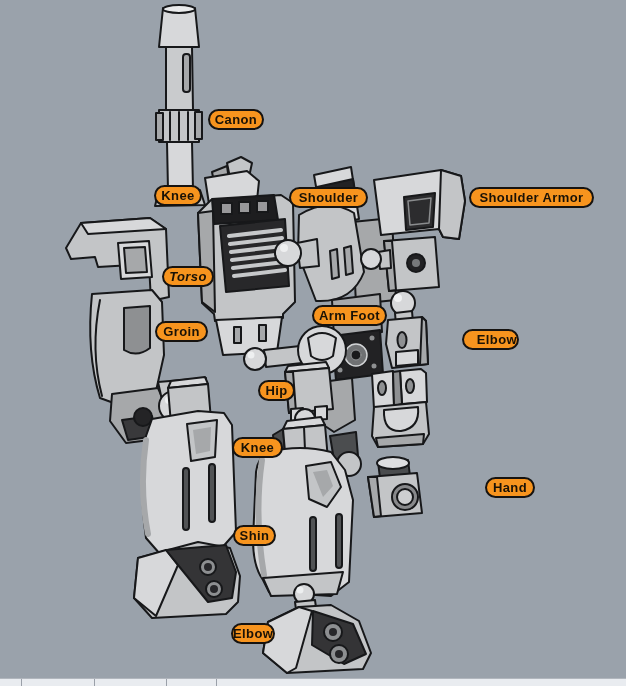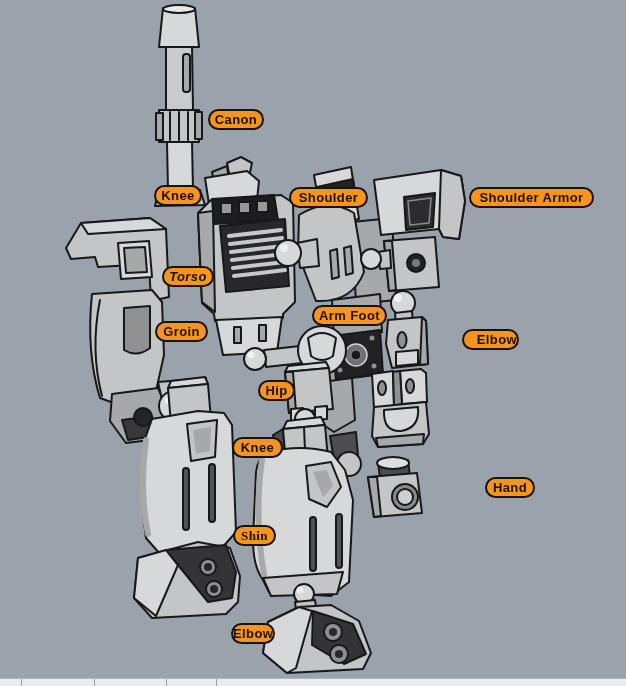--- a/index.html
+++ b/index.html
@@ -254,21 +254,21 @@
       <div class="part-label" style="left: 289px; top: 147px; width: 79px; margin-top: 40px;">Shoulder</div>
       <div class="part-label" style="left: 154px; top: 185px; width: 48px;">Knee</div>
       <div class="part-label" style="left: 469px; top: 187px; width: 125px; text-align: center;">Shoulder Armor</div>
       <div class="part-label" style="left: 162px; top: 266px; width: 52px; font-style: italic;">Torso</div>
       <div class="part-label" style="left: 312px; top: 305px; width: 75px;">Arm Foot</div>
       <div class="part-label" style="left: 462px; top: 329px; width: 57px; text-align: right;">Elbow</div>
       <div class="part-label" style="left: 155px; top: 321px; width: 53px;">Groin</div>
       <div class="part-label" style="left: 258px; top: 380px; width: 37px;">Hip</div>
       <div class="part-label" style="left: 232px; top: 437px; width: 51px;">Knee</div>
       <div class="part-label" style="left: 453px; top: 477px; width: 50px; margin-left: 32px;">Hand</div>
-      <div class="part-label" style="left: 233px; top: 525px; width: 43px; font-family: Liberation Serif, serif;">Shin</div>
+      <div class="part-label" style="left: 233px; top: 525px; width: 43px;">Shin</div>
       <div class="part-label" style="left: 231px; top: 623px; width: 44px;">Elbow</div>
     </div>
 
   <div class="bottom-panel">
       <span class="bar-divider" style="left: 21px;"></span>
       <span class="bar-divider" style="left: 94px;"></span>
       <span class="bar-divider" style="left: 166px;"></span>
       <span class="bar-divider" style="left: 216px;"></span>
     </div>
 

